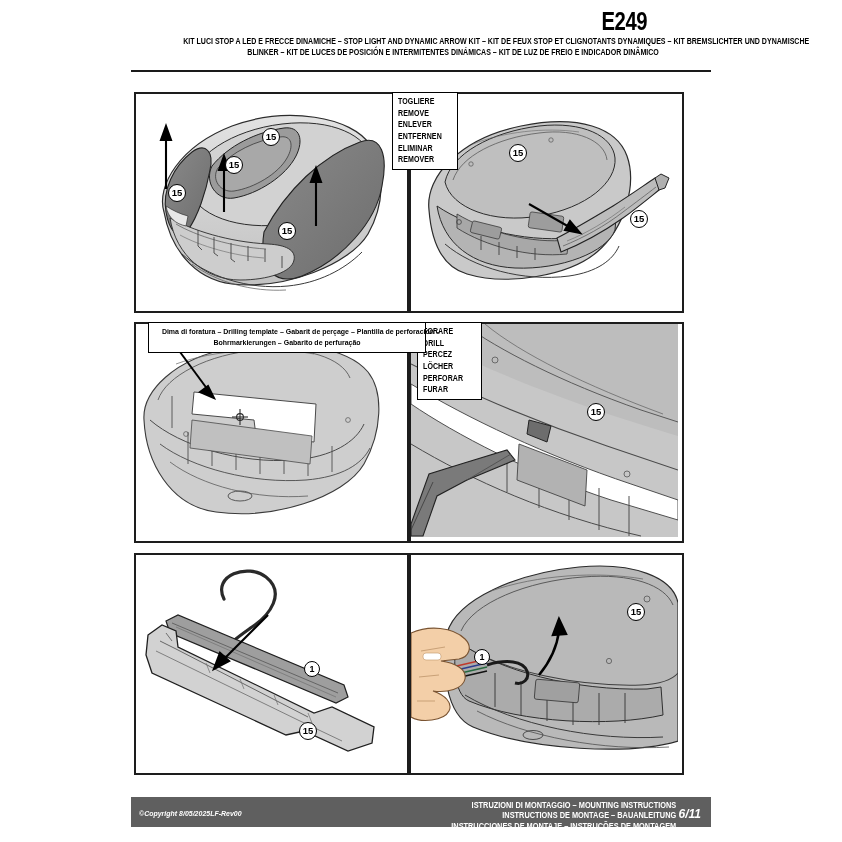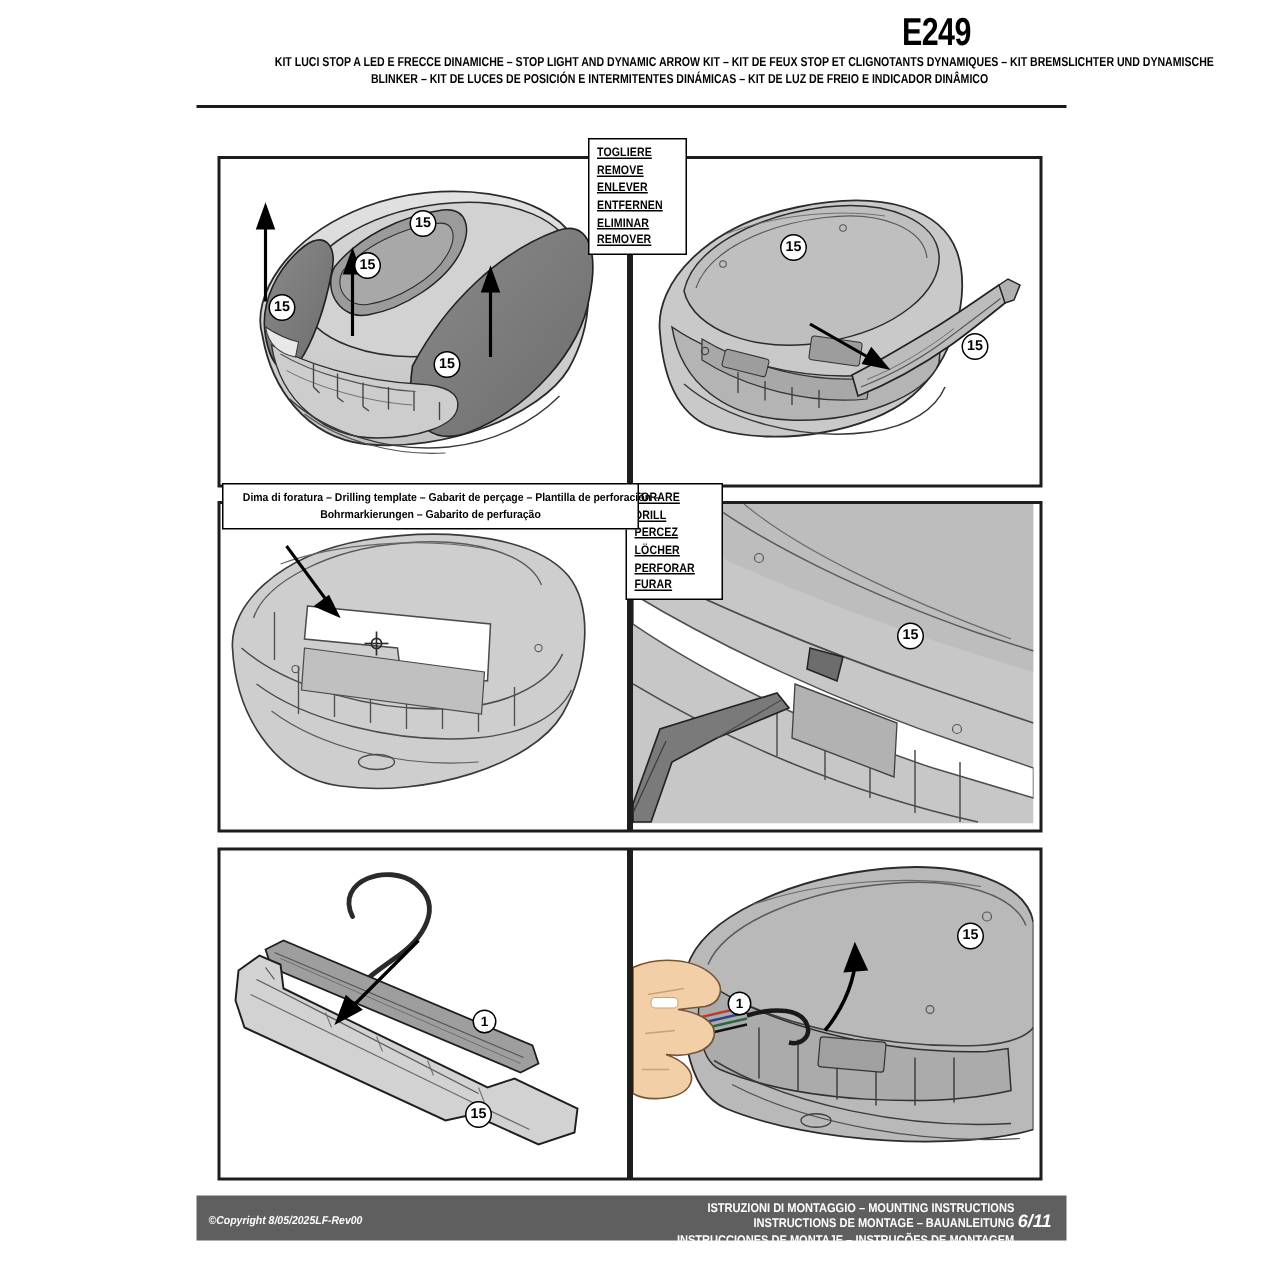--- a/index.html
+++ b/index.html
@@ -20,33 +20,33 @@
     line-height:1.0;margin:0 0 2px 0;
   }
   .subtitle-line{
     font-size:8.6px;font-weight:bold;line-height:1.28;
     transform:scaleX(0.82);transform-origin:center;
     white-space:nowrap;
   }
   .hr-rule{position:absolute;left:131px;top:70px;width:580px;height:2.4px;background:#1a1a1a;}
 
   
-  .grid{position:absolute;left:145px;top:92px;width:550px;height:683px;margin-top:12px;}
+  .grid{position:absolute;left:134px;top:92px;width:550px;height:683px;}
   .panel{position:absolute;border:2px solid #1d1d1d;background:#fff;overflow:hidden;}
   .p-tl{left:0;top:0;width:271px;height:217px;}
   .p-tr{left:275px;top:0;width:271px;height:217px;}
   .p-ml{left:0;top:230px;width:271px;height:217px;}
   .p-mr{left:275px;top:230px;width:271px;height:217px;}
   .p-bl{left:0;top:461px;width:271px;height:218px;}
   .p-br{left:275px;top:461px;width:271px;height:218px;}
 
   
   .labelbox{
     position:absolute;background:#fff;border:1.6px solid #000;
-    padding:3px 4px 3px 5px;z-index:40;text-decoration:underline;
+    padding:3px 4px 3px 5px;z-index:40;
   }
   .labelbox div{
     font-size:8.2px;font-weight:bold;line-height:1.42;
     transform:scaleX(0.86);transform-origin:left center;
     white-space:nowrap;letter-spacing:0.1px;
   }
   .lb-remove{left:392px;top:92px;width:55px;}
   .lb-drill{left:417px;top:322px;width:54px;}
 
   .tmplbox{

